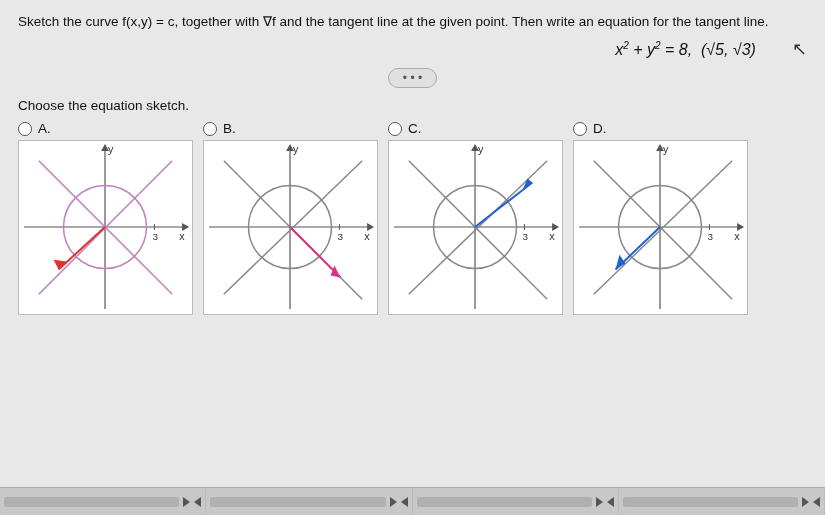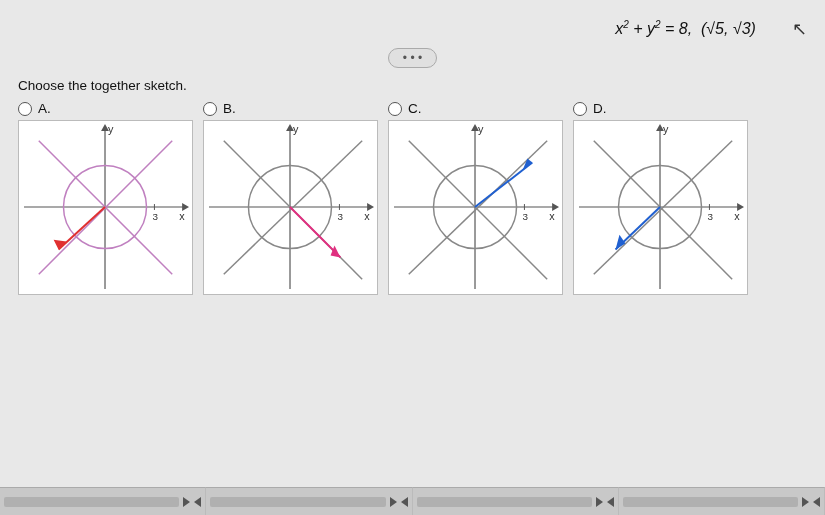--- a/index.html
+++ b/index.html
@@ -131,35 +131,38 @@
     }
     sup {
       font-size: 10px;
       vertical-align: super;
     }
   </style>
 </head>
 <body>
 
 <div class="main-content">
+  <div class="problem-text">
+    <span>Sketch the curve f(x,y) = c, together with ∇f and the tangent line at the given point. Then write an equation for the tangent line.</span>
+  </div>
 
   <div class="equation-line">
     <span class="eq">
       x<sup>2</sup> + y<sup>2</sup> = 8,&nbsp;&nbsp;(√5, √3)
     </span>
 
     <span style="font-size:18px; color:#333; margin-left:30px;">↖</span>
   </div>
 
   <div class="expand-btn-row">
     <button class="expand-btn">• • •</button>
   </div>
 
   <div class="choose-text">
-    <span>Choose the together sketch.</span>
+    <span>Choose the equation sketch.</span>
   </div>
 
   <div class="options-row">
 
     <div class="option">
       <div class="option-label-row">
         <div class="radio-circle"></div>
         <span>A.</span>
       </div>
       <div class="sketch-box">

